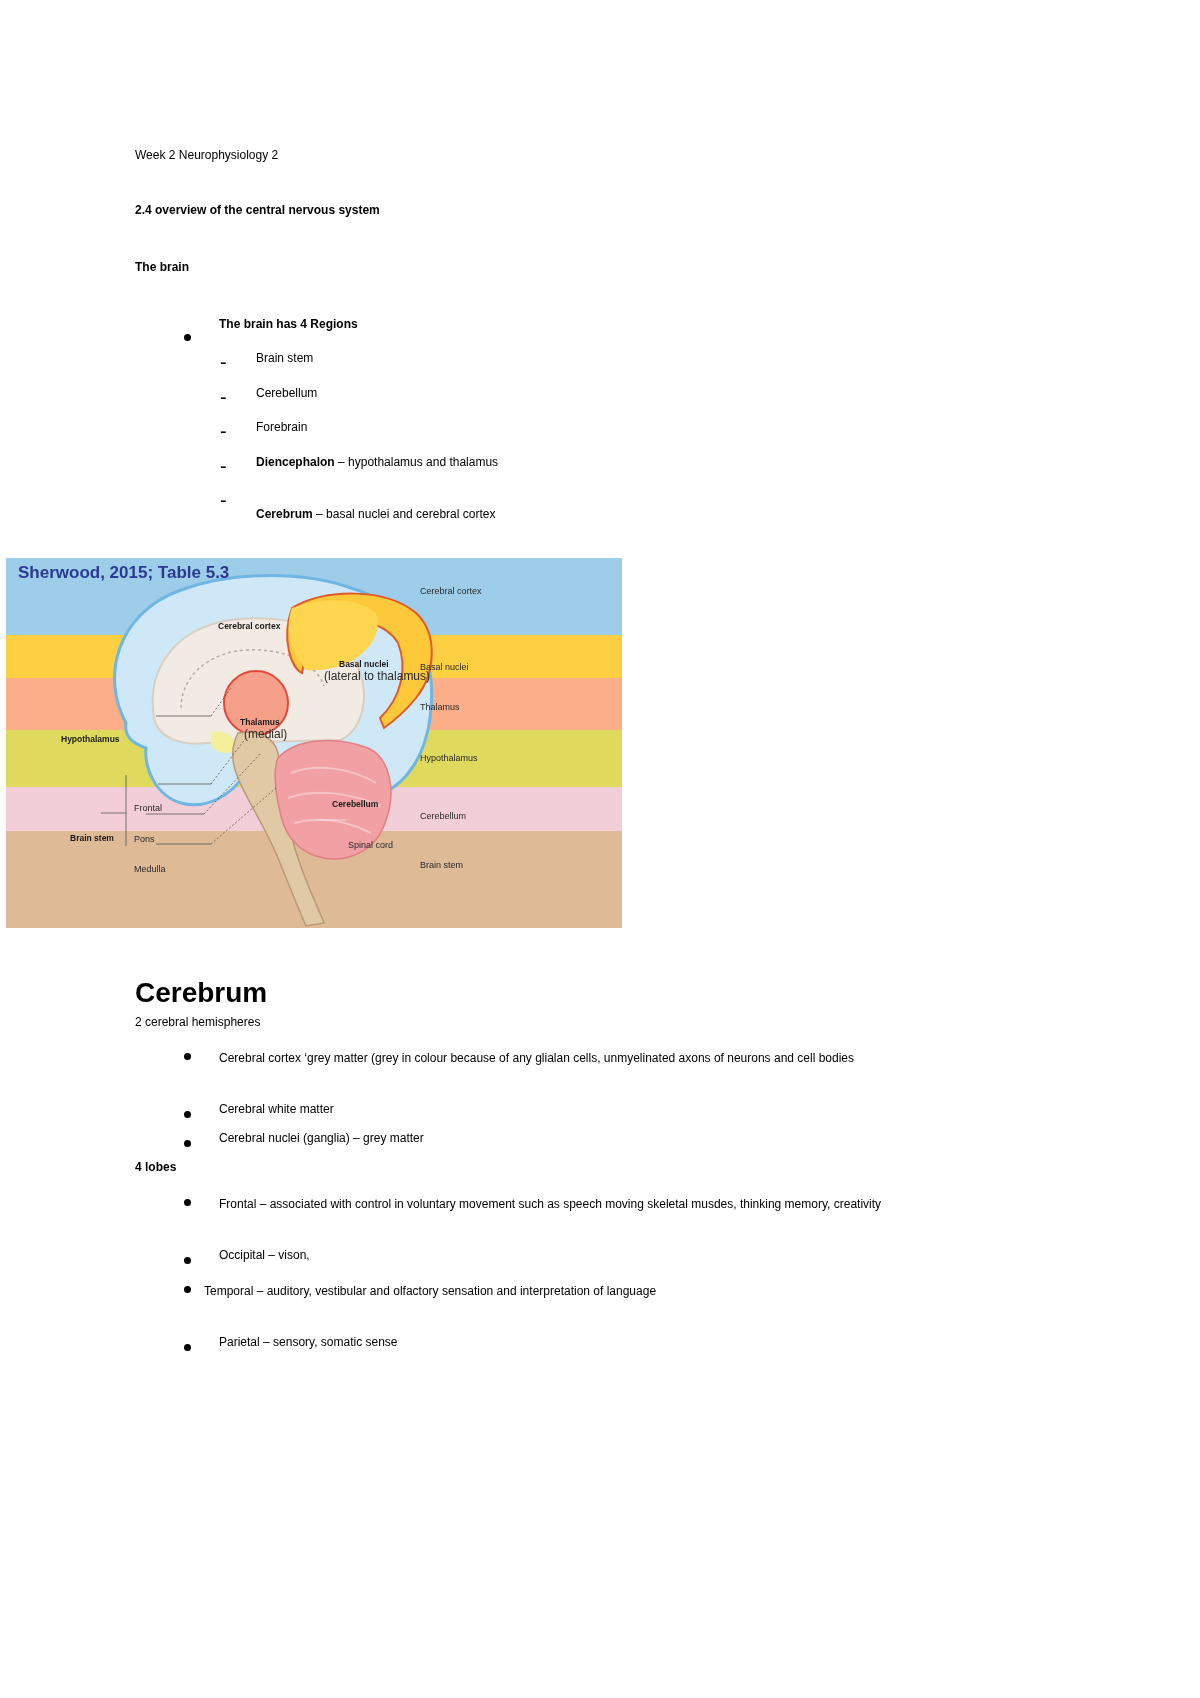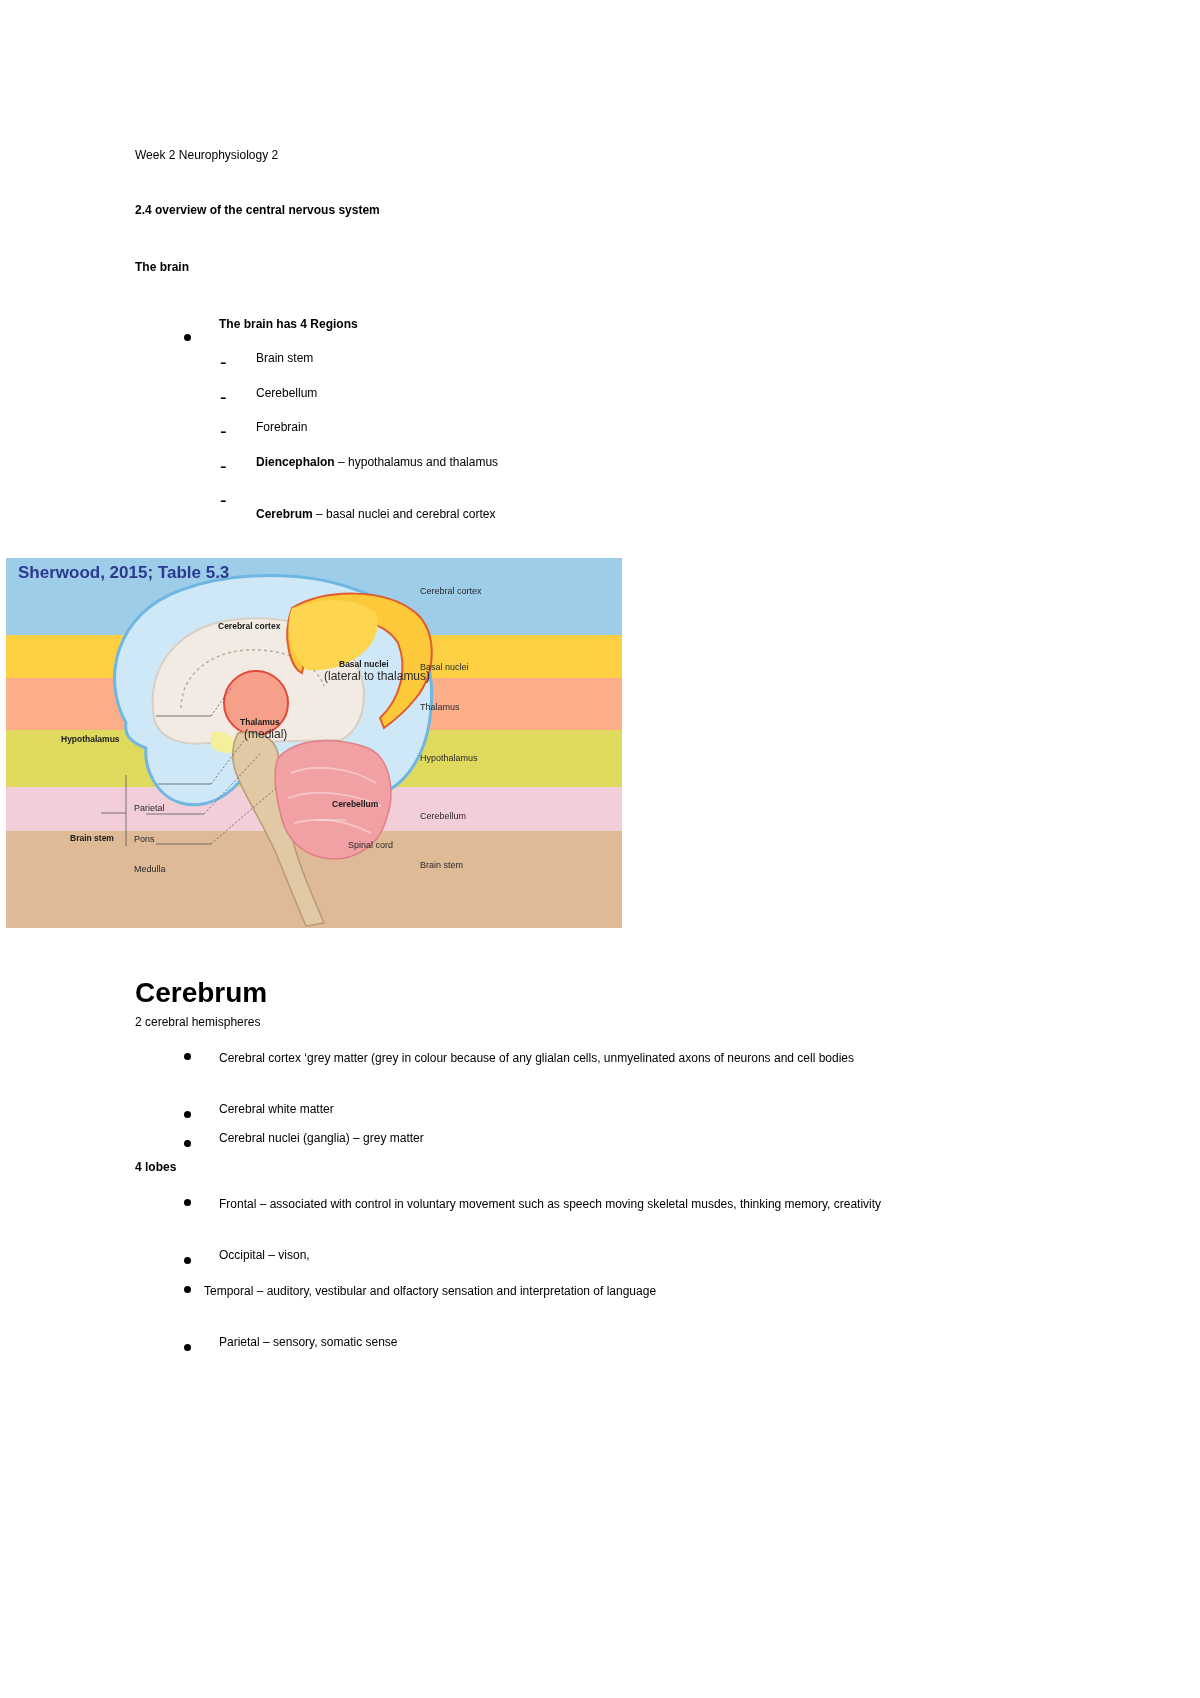--- a/index.html
+++ b/index.html
@@ -105,21 +105,21 @@
   <div class="fig-label" style="left:414px; top:277px;">Brain stem</div>
 
   <div class="fig-label inner" style="left:212px; top:38px;">Cerebral cortex</div>
   <div class="fig-label inner" style="left:333px; top:76px;">Basal nuclei</div>
   <div class="fig-label" style="left:318px; top:86px; font-size:12px;">(lateral to thalamus)</div>
   <div class="fig-label inner" style="left:234px; top:134px;">Thalamus</div>
   <div class="fig-label" style="left:238px; top:144px; font-size:12px;">(medial)</div>
   <div class="fig-label inner" style="left:326px; top:216px;">Cerebellum</div>
   <div class="fig-label inner" style="left:55px; top:151px;">Hypothalamus</div>
   <div class="fig-label inner" style="left:64px; top:250px;">Brain stem</div>
-  <div class="fig-label" style="left:128px; top:220px;">Parietal</div>
+  <div class="fig-label" style="left:128px; top:220px;">Frontal</div>
   <div class="fig-label" style="left:128px; top:251px;">Pons</div>
   <div class="fig-label" style="left:128px; top:281px;">Medulla</div>
   <div class="fig-label" style="left:342px; top:257px;">Spinal cord</div>
 </div>
 
 <div class="abs h-cerebrum" style="left:135px; top:977px;">Cerebrum</div>
 <div class="abs t20" style="left:135px; top:1015px;">2 cerebral hemispheres</div>
 
 <div>
   <span class="bullet-dot" style="left:184px; top:1053px;"></span>

